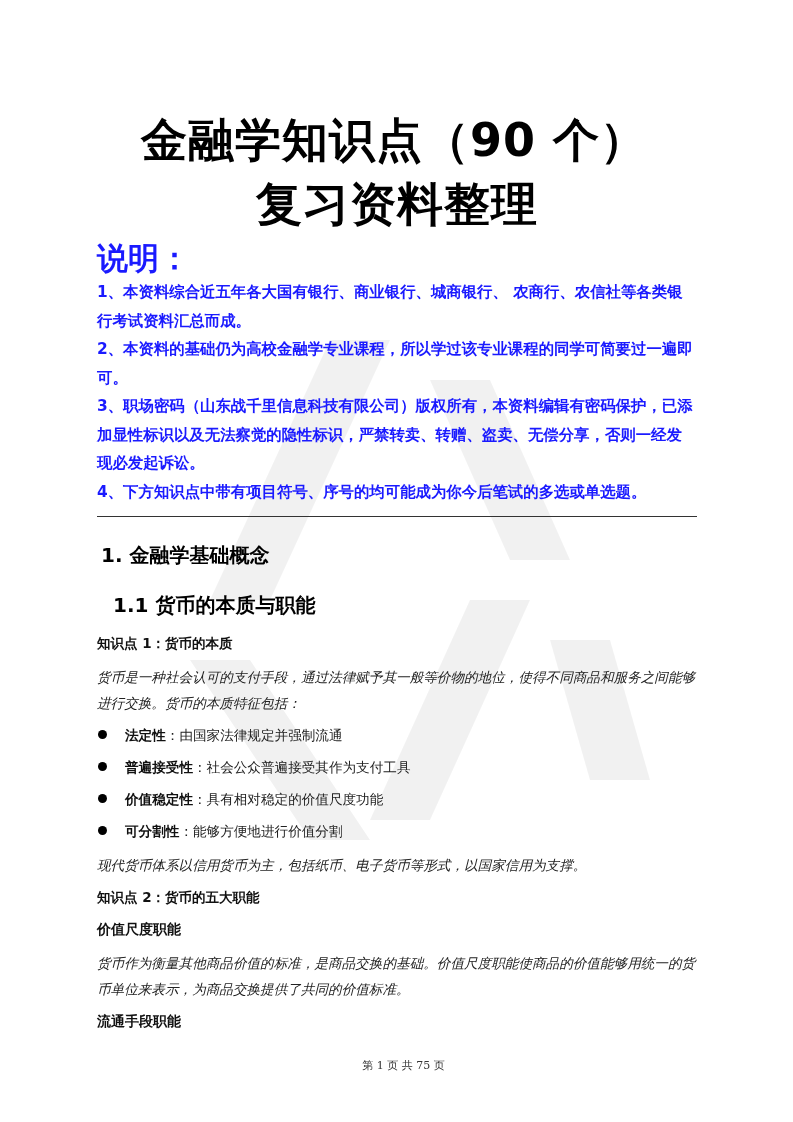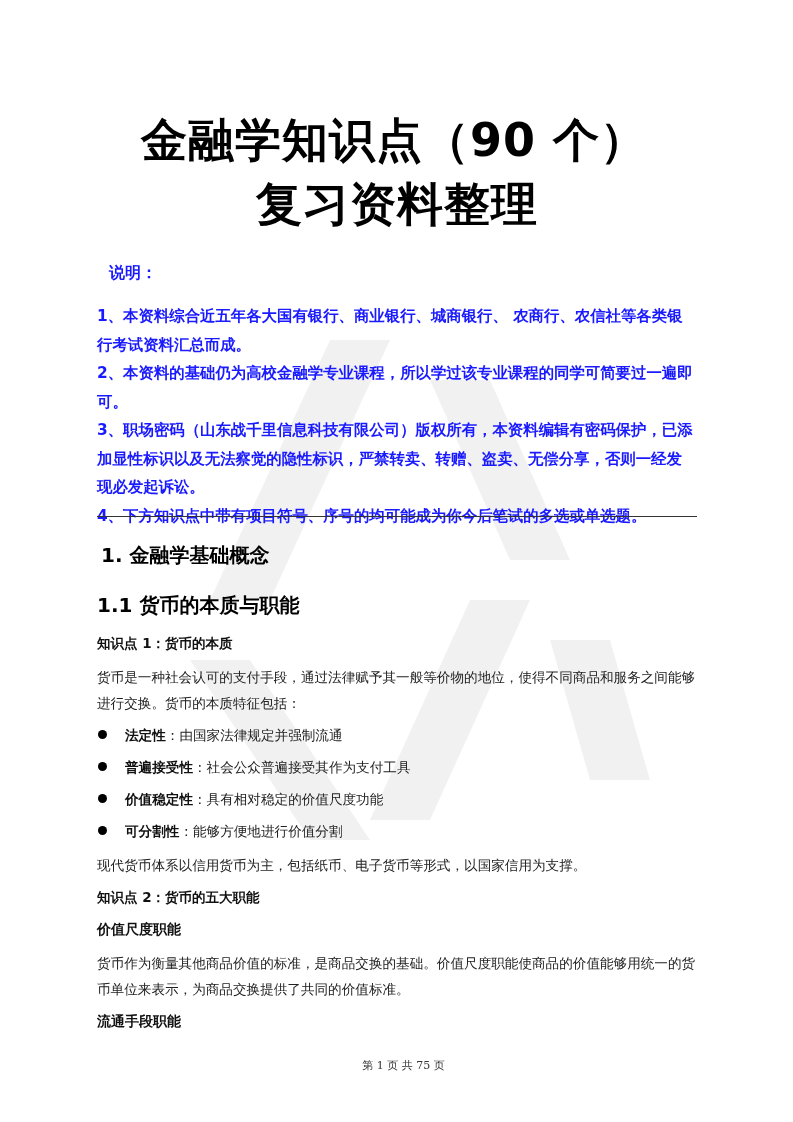--- a/index.html
+++ b/index.html
@@ -12,28 +12,28 @@
     pointer-events: none; opacity: 0.05;
   }
   .page { position: absolute; left: 97px; top: 0; width: 600px; }
   .title {
     position: absolute; top: 100px; left: 0; width: 600px; text-align: center;
     font-weight: bold; font-size: 46px; line-height: 64px; letter-spacing: 1px;
   }
   .title .l1 { display: block; margin-left: -6px; margin-top: 8px; }
   .title .l2 { display: block; margin-top: 0px; }
   .notes { position: absolute; top: 244px; left: 0; width: 600px; color: #1a1aff; font-weight: bold; }
-  .notes h2 { margin: 12px; font-size: 16px; line-height: 34px; }
+  .notes h2 { margin: 0; font-size: 31px; line-height: 34px; font-family: Liberation Mono, monospace; }
   .notes p { margin: 0; font-size: 15.4px; line-height: 28.5px; }
   .rule { position: absolute; top: 516px; left: 0; width: 600px; height: 0; border-top: 1.5px solid #333; }
   .h1 { position: absolute; top: 538px; left: 0; font-size: 20px; font-weight: bold; margin: 4px; }
-  .h2 { position: absolute; top: 592px; left: 0; font-size: 20px; font-weight: bold; margin: 0; }
+  .h2 { position: absolute; top: 592px; left: 16px; font-size: 20px; font-weight: bold; margin: 0; }
   .content { position: absolute; top: 632px; left: 0; width: 600px; font-size: 13.6px; color: #222; }
   .kp { font-weight: bold; font-size: 13.5px; line-height: 22px; margin: 0 0 10px 0; color: #111; }
-  .para { margin: 0 0 8px 0; line-height: 26px; }
+  .para { margin: 0 0 8px 0; line-height: 26px; font-style: italic; }
   ul.bullets { list-style: none; margin: 0; padding: 0; }
   ul.bullets li { position: relative; padding-left: 28px; line-height: 22px; margin-bottom: 10px; }
   ul.bullets li .dot {
     position: absolute; left: 1px; top: 6px; width: 9px; height: 9px; background: #000; border-radius: 50%;
   }
   ul.bullets li b { font-weight: bold; color: #111; }
   .sub { font-weight: bold; font-size: 14px; line-height: 22px; margin: 0 0 10px 0; color: #111; }
   .footer {
     position: absolute; top: 1058px; left: 7px; width: 793px; text-align: center;
     font-family: "DejaVu Serif", "Liberation Serif", serif; font-size: 11px; color: #333;

